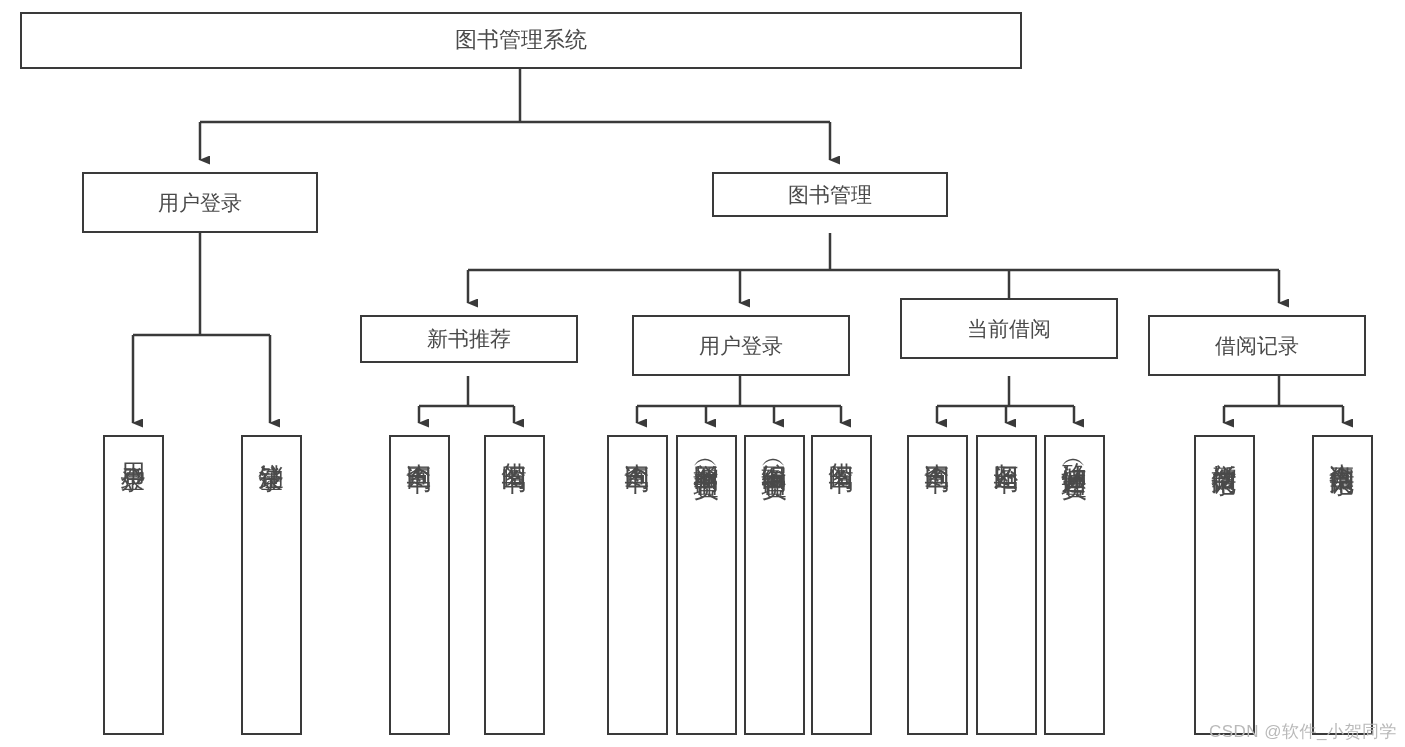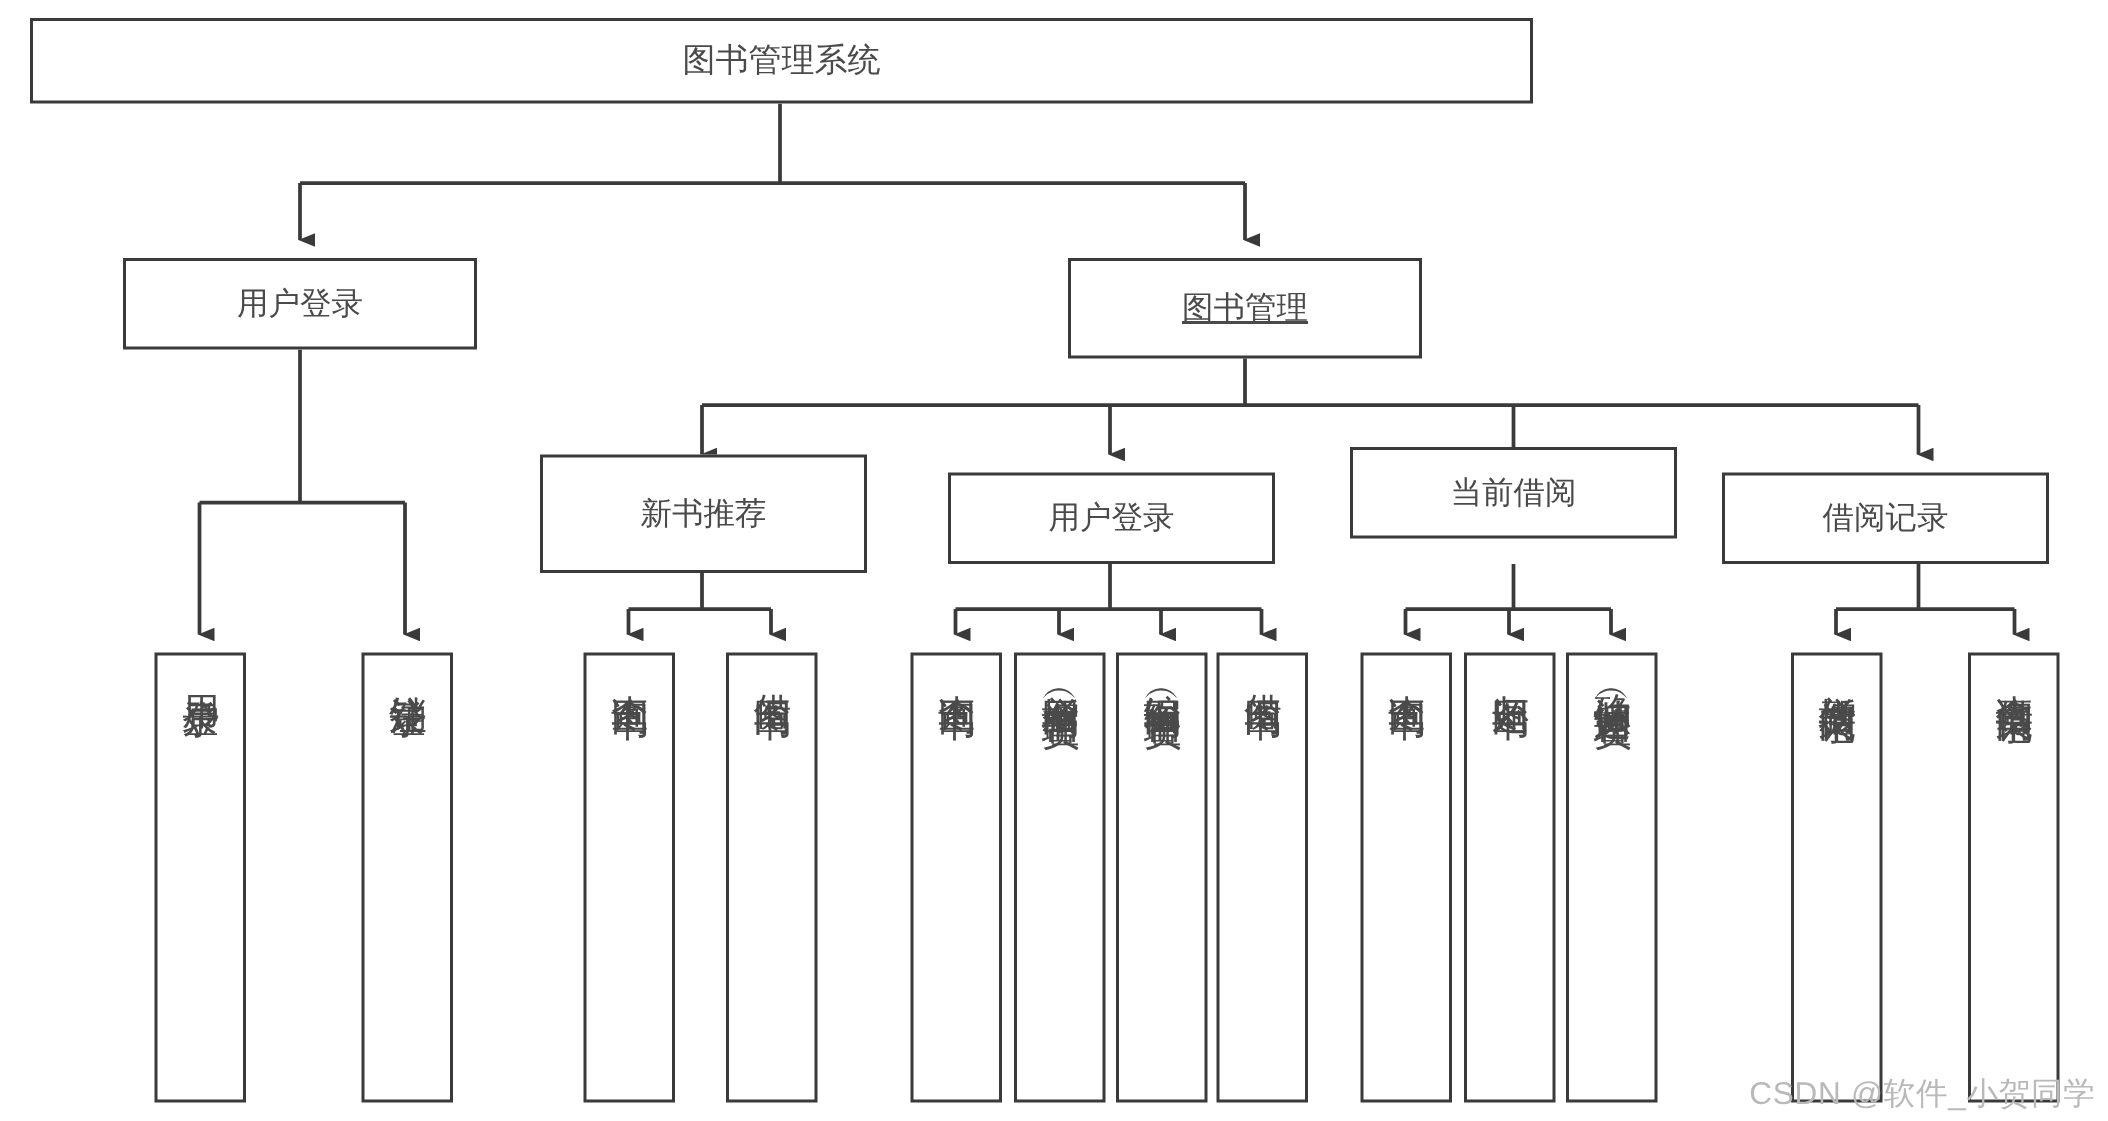--- a/index.html
+++ b/index.html
@@ -39,21 +39,21 @@
     writing-mode:vertical-rl;
     text-orientation:upright;
     font-size:25px;
     letter-spacing:2px;
     white-space:normal;
   }
 
   .watermark{
     position:absolute;
     right:8px;bottom:4px;
-    font-size:21px;
+    font-size:17px;
     color:#b9b9b9;
     letter-spacing:.5px;
     z-index:5;
     white-space:nowrap;
   }
 </style>
 </head>
 <body>
 
 <div id="canvas">
@@ -108,25 +108,25 @@
     </g>
   </svg>
 
   <div class="node h root" style="left:20px;top:12px;width:1002px;height:57px;">
     <span class="lbl">图书管理系统</span>
   </div>
 
   <div class="node h" style="left:82px;top:172px;width:236px;height:61px;">
     <span class="lbl">用户登录</span>
   </div>
-  <div class="node h" style="left:712px;top:172px;width:236px;height:67px;text-decoration:underline;">
+  <div class="node h" style="left:712px;top:172px;width:236px;height:45px;">
     <span class="lbl">图书管理</span>
   </div>
 
-  <div class="node h" style="left:360px;top:303px;width:218px;height:79px;">
+  <div class="node h" style="left:360px;top:315px;width:218px;height:48px;">
     <span class="lbl">新书推荐</span>
   </div>
   <div class="node h" style="left:632px;top:315px;width:218px;height:61px;">
     <span class="lbl">用户登录</span>
   </div>
   <div class="node h" style="left:900px;top:298px;width:218px;height:61px;">
     <span class="lbl">当前借阅</span>
   </div>
   <div class="node h" style="left:1148px;top:315px;width:218px;height:61px;">
     <span class="lbl">借阅记录</span>

